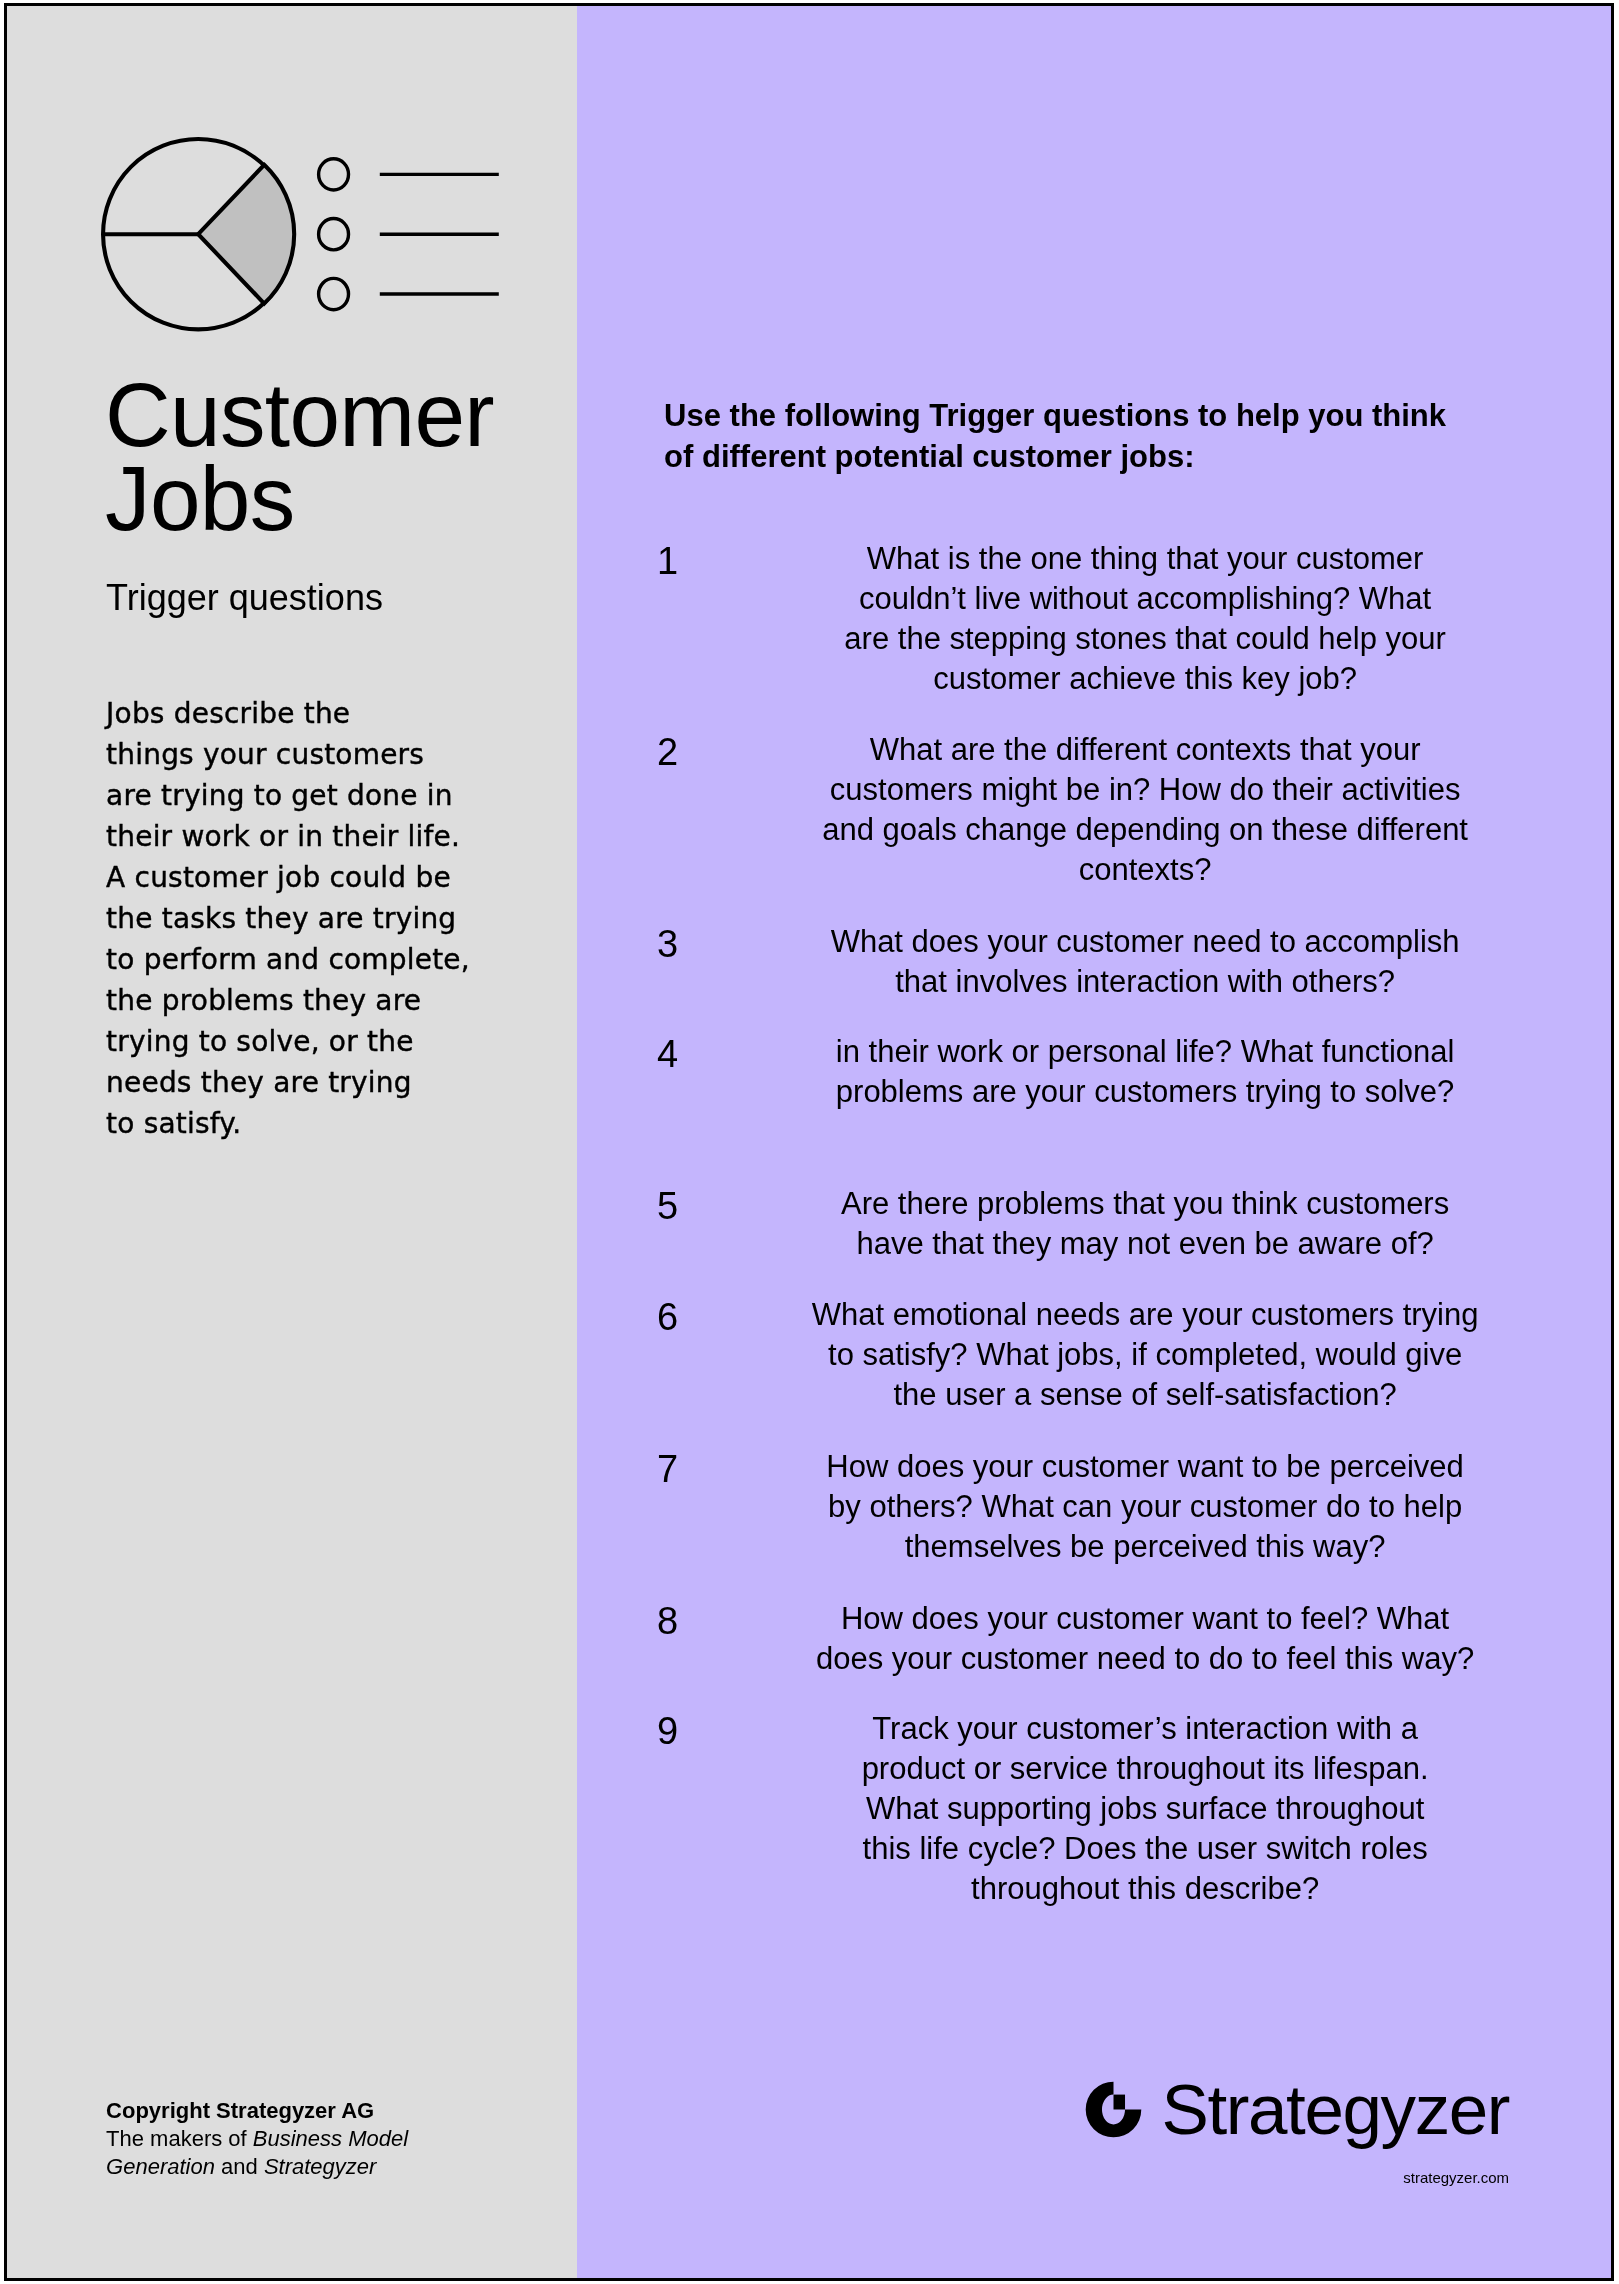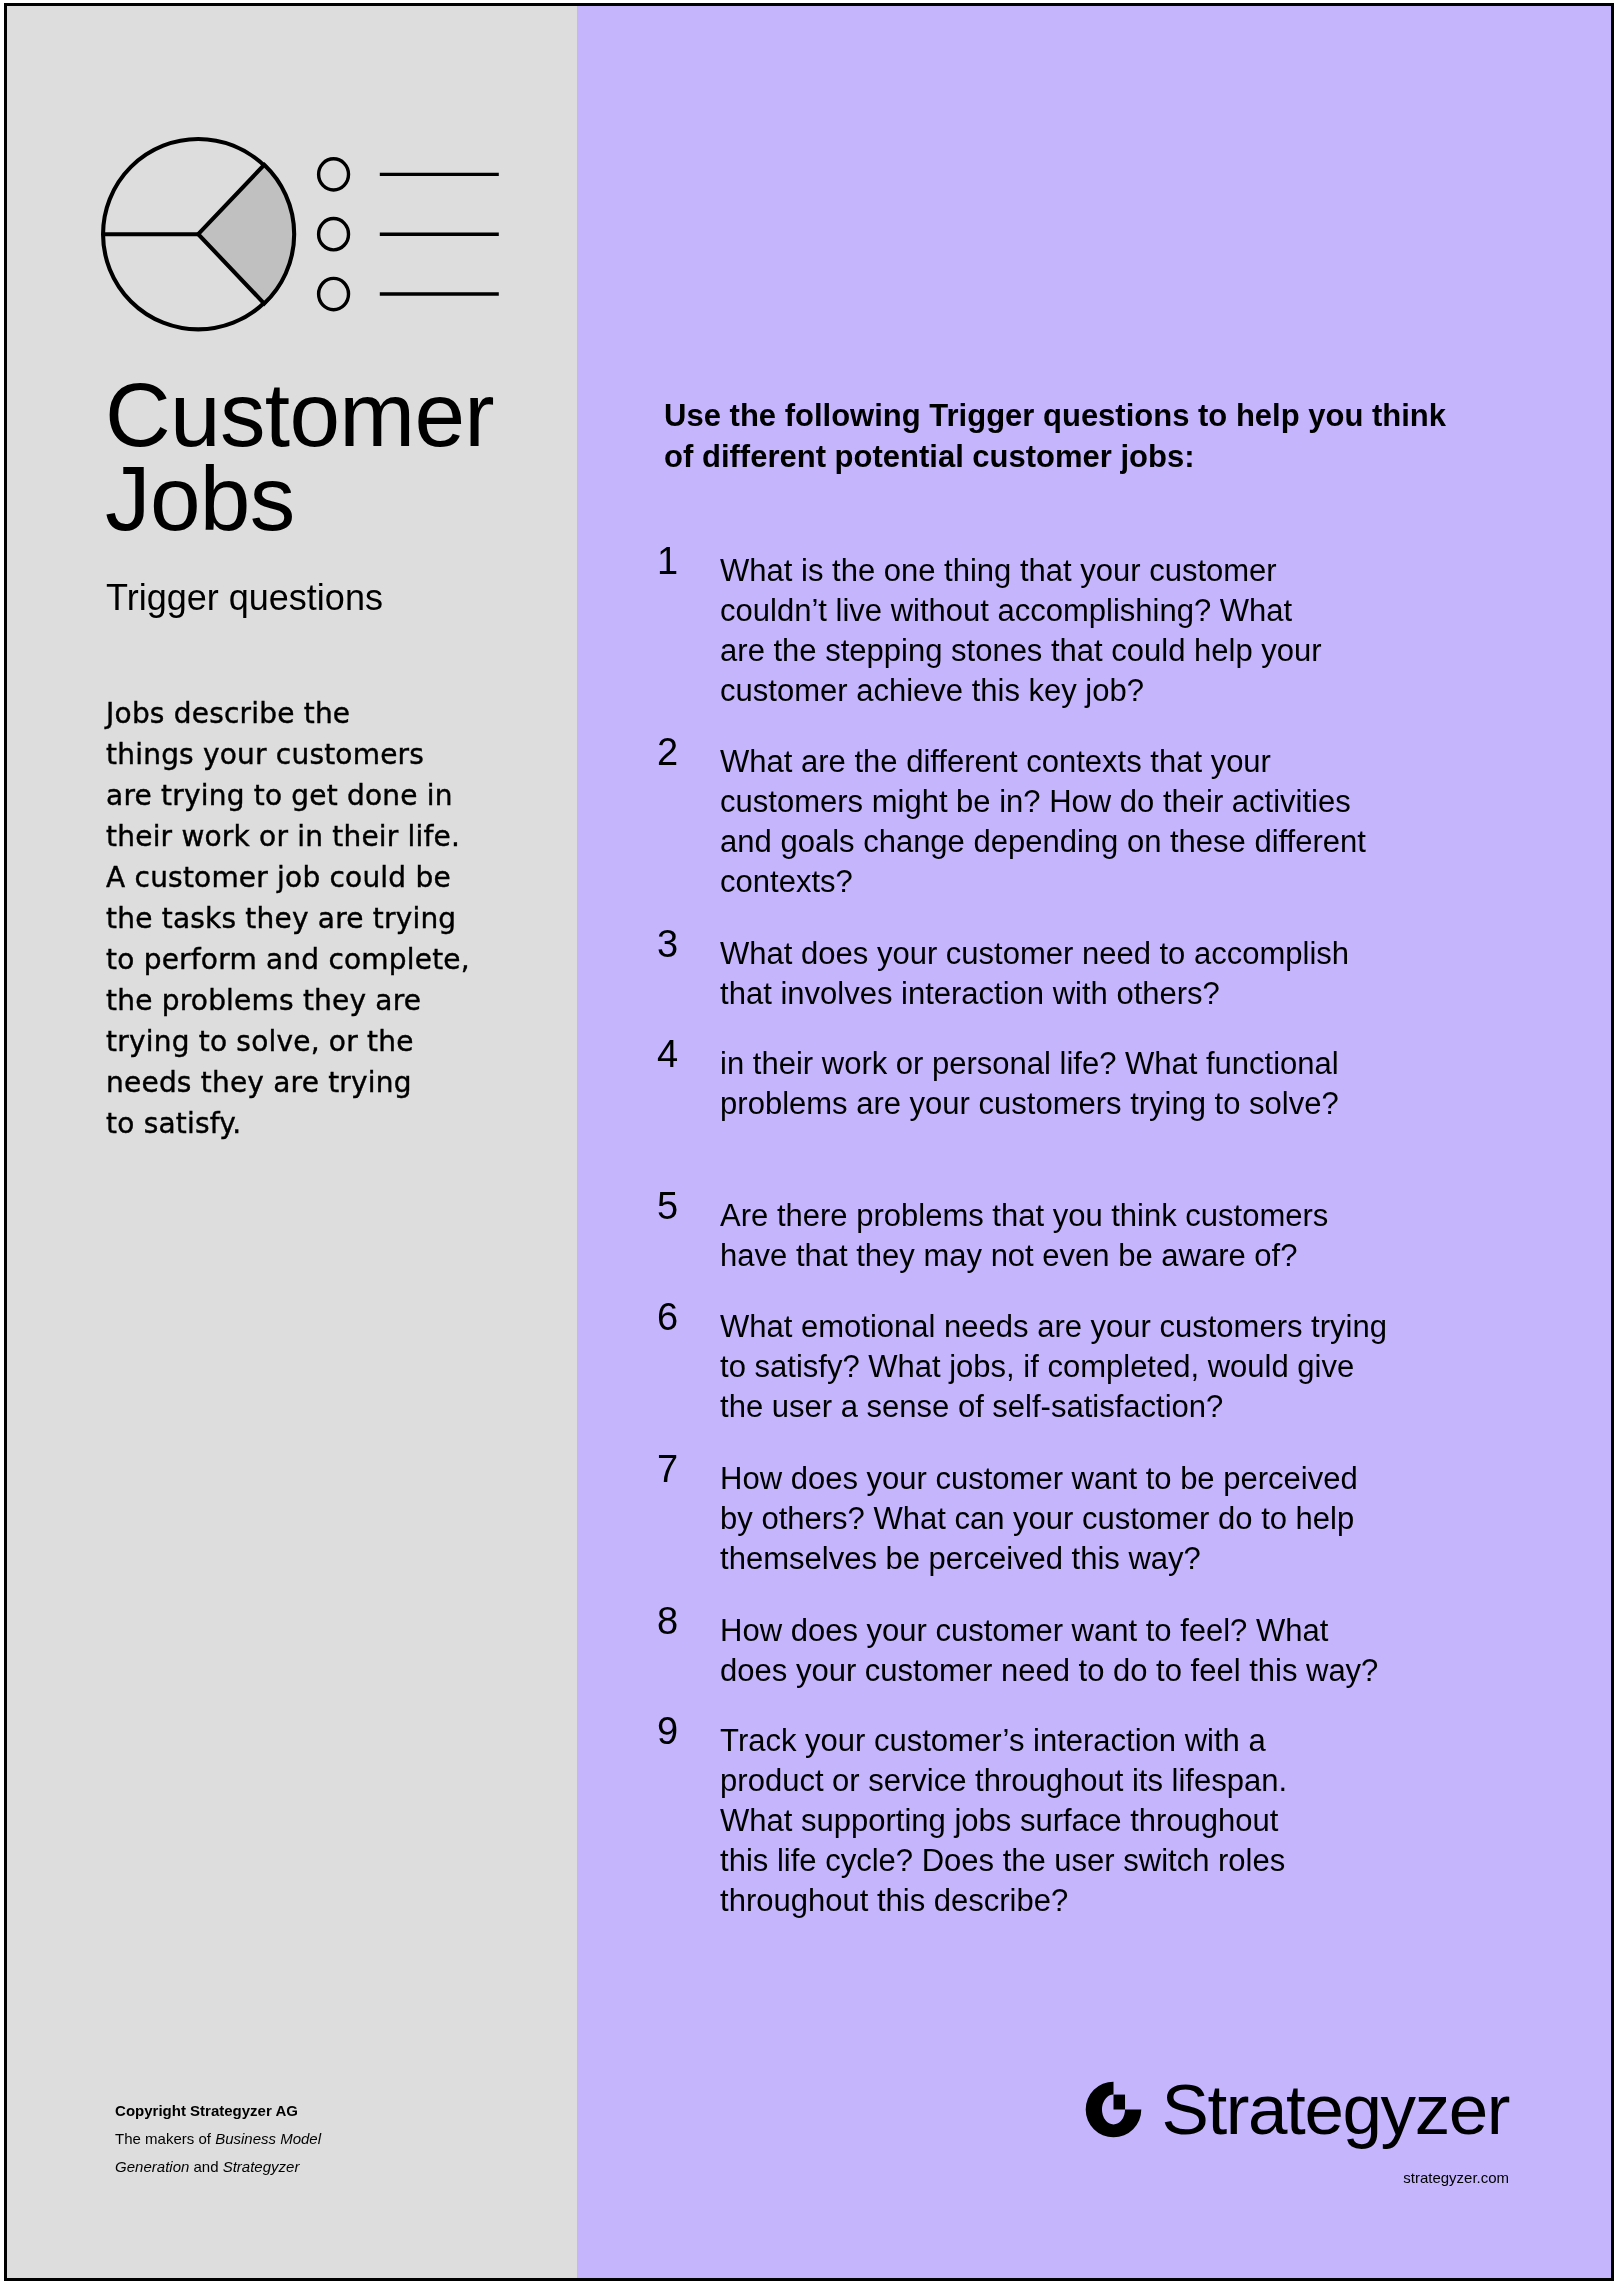--- a/index.html
+++ b/index.html
@@ -27,43 +27,43 @@
     font-size: 36px; line-height: 48px; font-weight: 400;
   }
   .description {
     position: absolute; left: 99px; top: 687px; width: 435px;
     font-size: 31px; line-height: 41px; font-weight: 700; letter-spacing: 0.2px;
     font-family: "DejaVu Sans", sans-serif; font-size: 28px; font-weight: 400;
     -webkit-text-stroke: 0.4px #000;
   }
   .description span { display: block; white-space: nowrap; }
   .copyright {
-    position: absolute; left: 108px; top: 2091px;
-    font-size: 15px; line-height: 28px;
+    position: absolute; left: 99px; top: 2091px;
+    font-size: 22px; line-height: 28px;
   }
   .copyright .bold { font-weight: 700; display: block; }
   .copyright .line { display: block; }
   .copyright i { font-style: italic; }
 
   .right-panel { position: absolute; left: 570px; top: 0; right: 0; height: 100%; }
   .intro {
     position: absolute; left: 87px; top: 389px; width: 897px;
     font-size: 31px; line-height: 41px; font-weight: 700;
     font-family: "Liberation Sans", sans-serif;
   }
   .intro span { display: block; white-space: nowrap; }
   .q-list { position: absolute; left: 80px; top: 0; width: 918px; }
   .q-item { position: absolute; left: 0; width: 918px; }
   .q-num {
     position: absolute; left: 0; top: 2.7px; width: 41px;
     font-size: 38px; line-height: 41px; font-weight: 400;
   }
   .q-text {
-    position: absolute; left: 63px; top: 12px; width: 850px;
-    font-size: 31px; line-height: 40px;
+    position: absolute; left: 63px; top: 0; width: 850px;
+    font-size: 31px; line-height: 40px; text-align: center;
   }
   .q-text span { display: block; white-space: nowrap; }
 
   .brand {
     position: absolute; right: 102px; top: 2066px; width: 489px; height: 136px;
   }
   .brand-row { position: absolute; right: 0; top: 0; display: flex; align-items: center; }
   .brand-logo { width: 61px; height: 61px; margin-right: 17.7px; }
   .brand-name { font-size: 71px; line-height: 75px; font-weight: 400; letter-spacing: -1.4px; }
   .brand-url {

